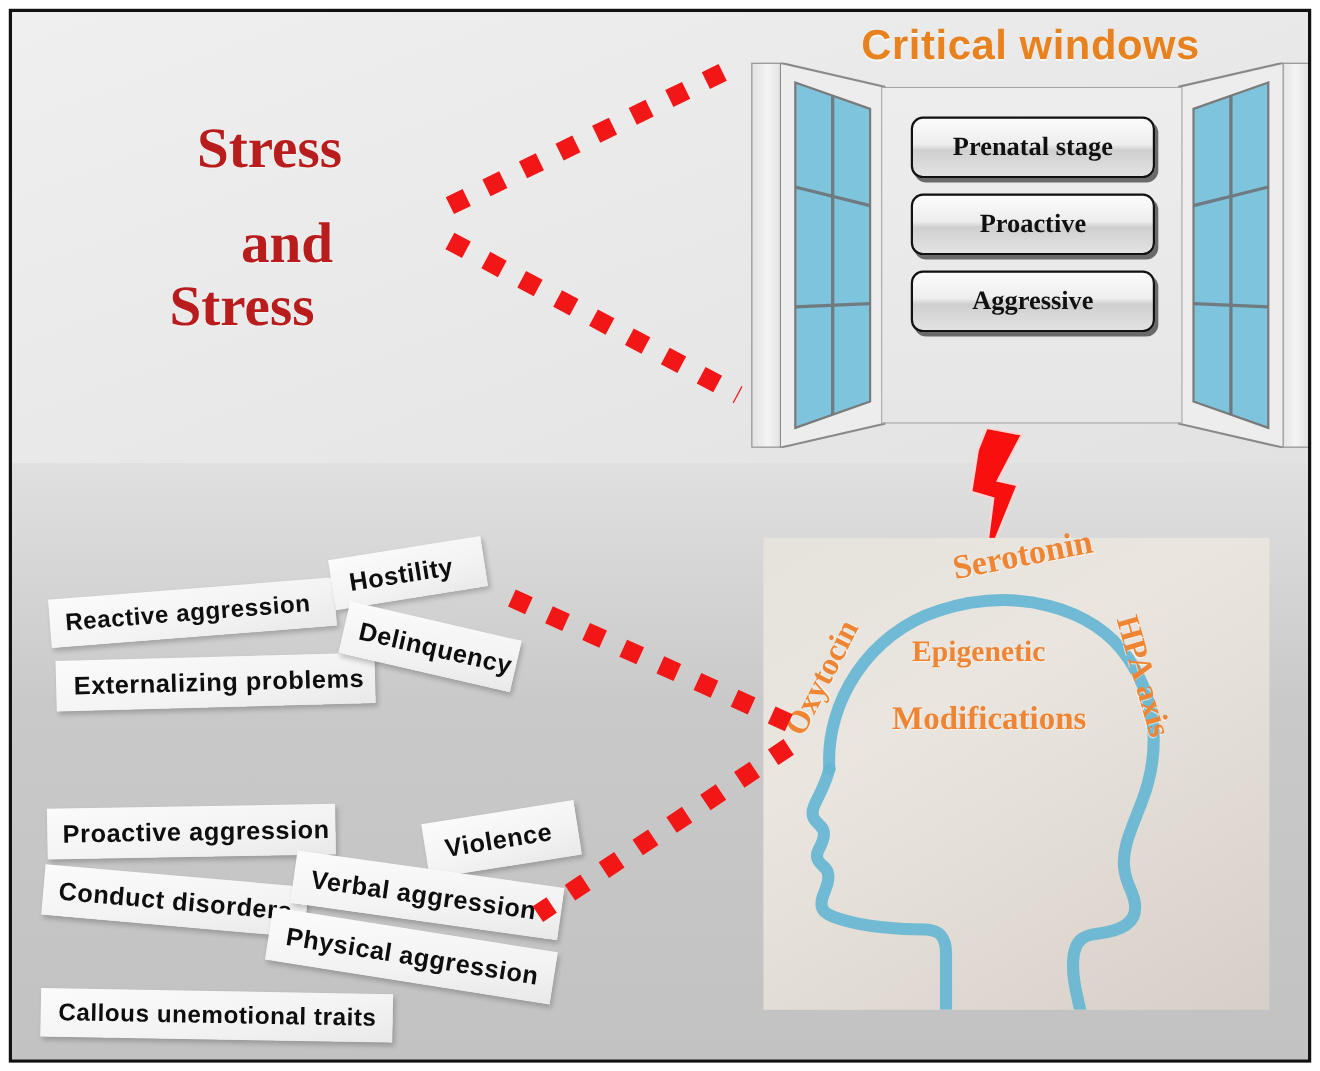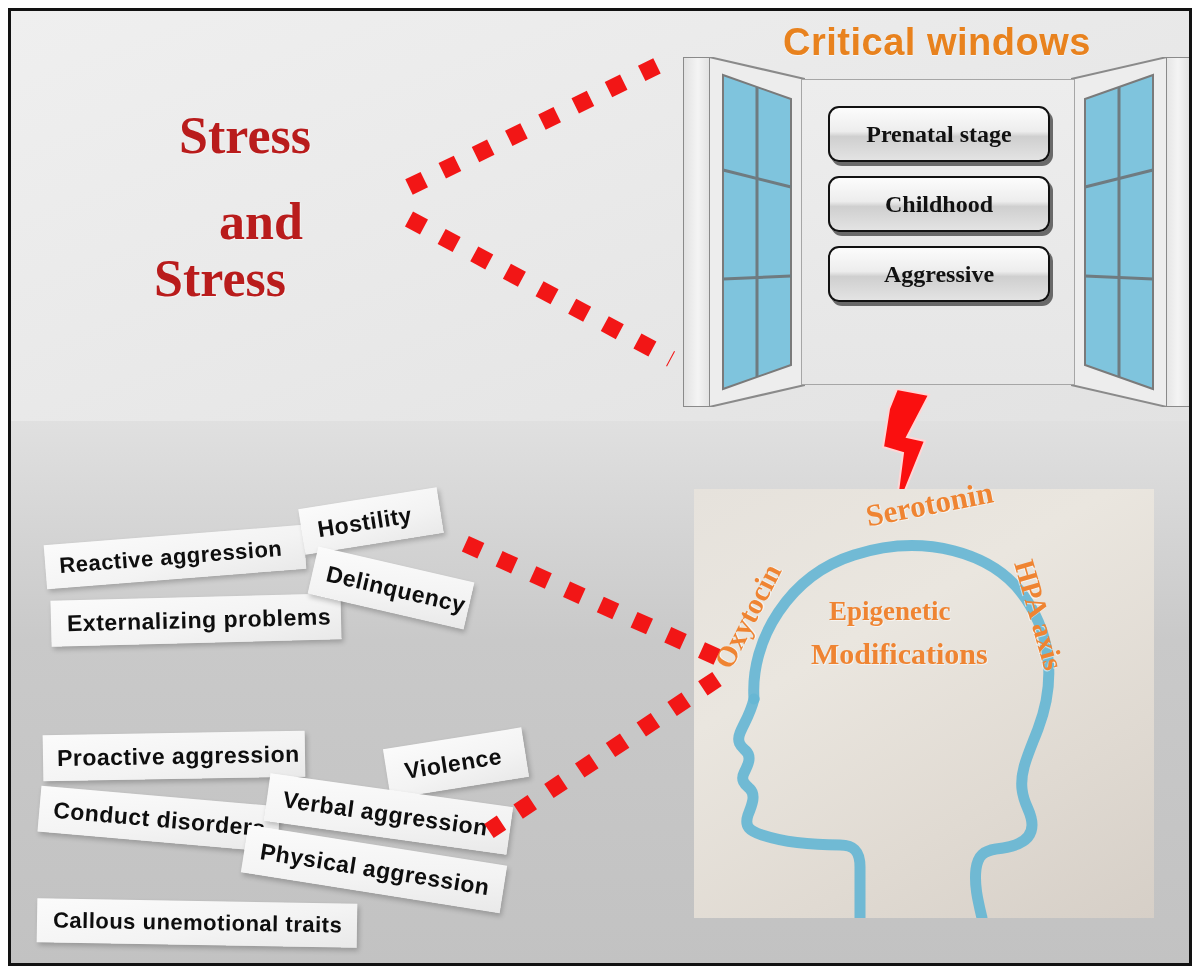--- a/index.html
+++ b/index.html
@@ -114,21 +114,21 @@
     transform:rotate(-11deg);transform-origin:left top;
   }
   #label-oxytocin{
     left:726px;top:630px;font-size:29px;
     transform:rotate(-63deg);transform-origin:left bottom;
   }
   #label-hpa{
     left:1028px;top:545px;font-size:29px;
     transform:rotate(74deg);transform-origin:left top;
   }
-  #label-epi1{left:818px;top:585px;font-size:27px;}
+  #label-epi1{left:818px;top:566px;font-size:27px;}
   #label-epi2{left:800px;top:626px;font-size:30px;}
 
   
   .red-heading{
     position:absolute;
     color:#b91c1c;
     font-weight:bold;
     font-family:"Liberation Serif",serif;
     white-space:nowrap;
     text-shadow:1px 1px 1px rgba(255,255,255,.5);
@@ -196,21 +196,21 @@
       <svg id="shutter-right-panel" class="shutter-panel" viewBox="0 0 96 350">
         <polygon points="96,0 0,22 0,328 96,350" fill="#ededed" stroke="#8a8a8a" stroke-width="2"></polygon>
         <polygon points="82,18 14,42 14,308 82,332" fill="#7fc4dd" stroke="#7a7a7a" stroke-width="2"></polygon>
         <line x1="48" y1="30" x2="48" y2="320" stroke="#6f7b80" stroke-width="3"></line>
         <line x1="82" y1="113" x2="14" y2="130" stroke="#6f7b80" stroke-width="3"></line>
         <line x1="82" y1="222" x2="14" y2="219" stroke="#6f7b80" stroke-width="3"></line>
       </svg>
 
       <div id="window-center">
         <div class="stage-btn" id="btn-prenatal">Prenatal stage</div>
-        <div class="stage-btn" id="btn-childhood">Childhood</div>
+        <div class="stage-btn" id="btn-childhood">Proactive</div>
         <div class="stage-btn" id="btn-adolescence">Aggressive</div>
       </div>
     </div>
 
     <svg id="bolt" viewBox="0 0 64 126">
       <polygon points="24,0 56,6 34,48 52,52 22,126 30,64 10,58 16,20" fill="#fa0f0f" stroke="#ffd6d6" stroke-width="2"></polygon>
     </svg>
 
     <div id="head-photo">
       <svg id="head-svg" viewBox="0 0 460 429">

